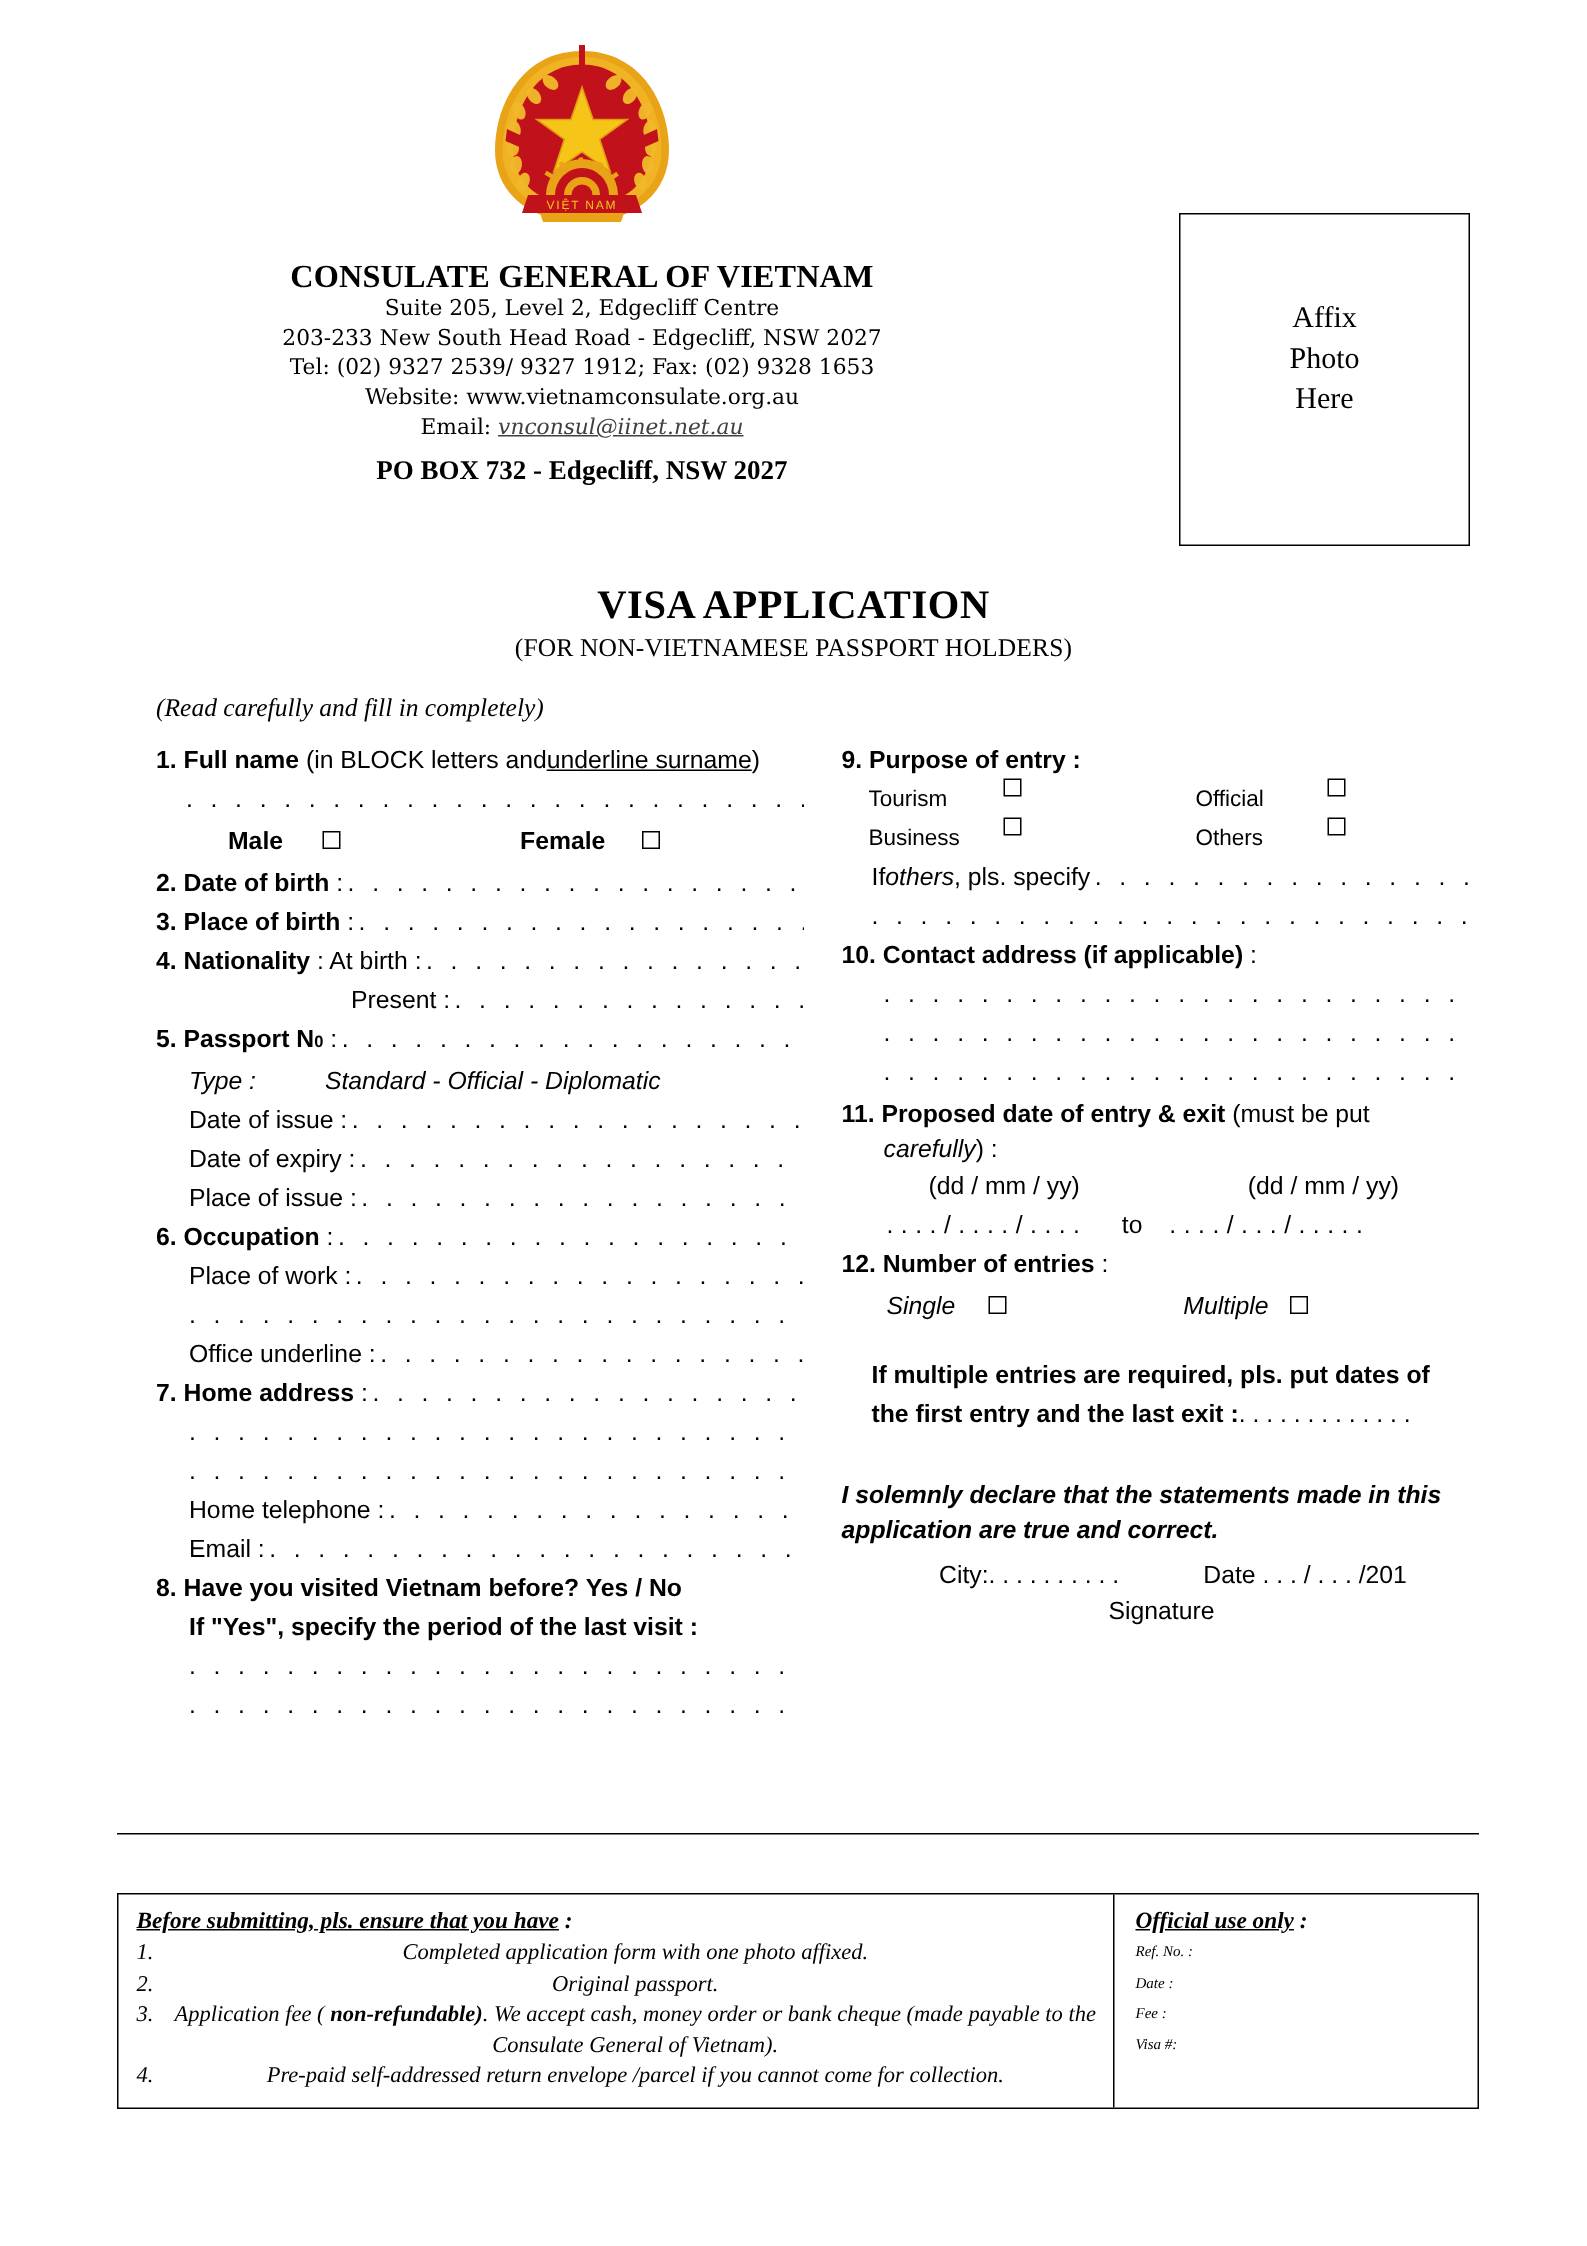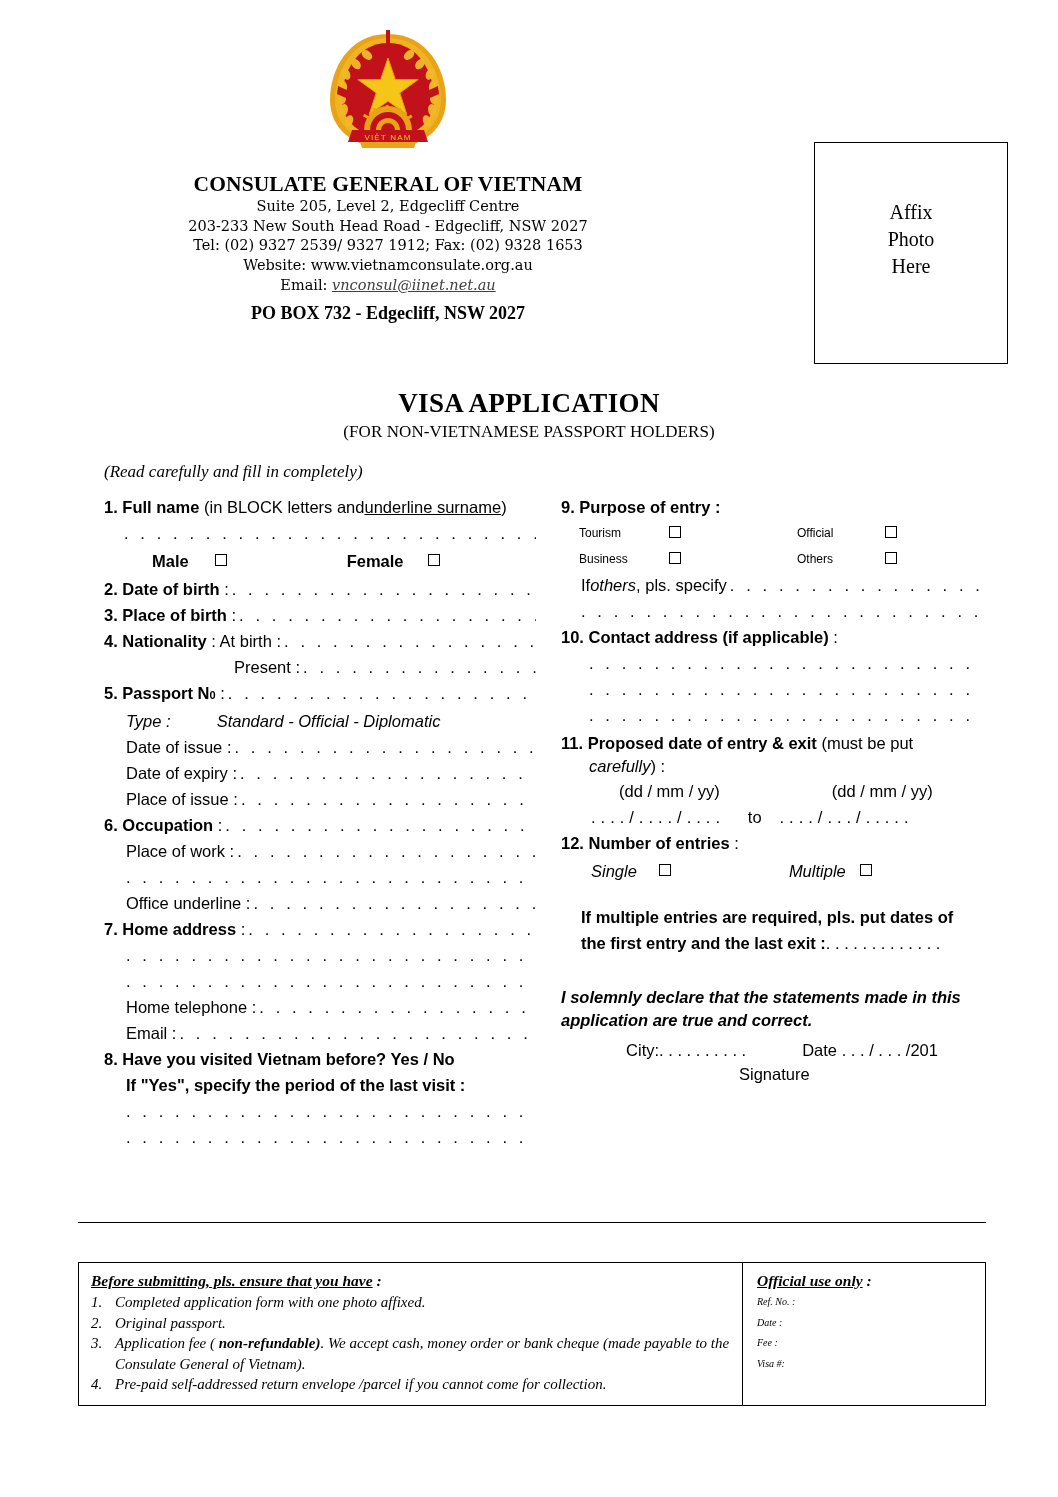--- a/index.html
+++ b/index.html
@@ -51,21 +51,21 @@
     font-family: "Liberation Serif", serif;
     font-weight: bold;
     font-size: 18px;
     margin-top: 7px;
     white-space: nowrap;
   }
 
   
   .photo-box {
     position: absolute;
-    left: 814px; top: 142px;
+    left: 786px; top: 142px;
     width: 194px; height: 222px;
     border: 1.6px solid #000;
     display: flex;
     align-items: flex-start;
     justify-content: center;
     padding-top: 56px;
   }
   .photo-text {
     font-family: "Liberation Serif", serif;
     font-size: 20px;
@@ -136,21 +136,21 @@
     position: relative;
     top: -1px;
   }
 
   .gender-row { padding-left: 48px; display: flex; align-items: center; font-size: 16.5px; line-height: 30px; }
   .gender-row .g-label { font-weight: bold; }
   .gap-male { width: 26px; display: inline-block; }
   .gap-mid { width: 120px; display: inline-block; }
   .gap-fem { width: 24px; display: inline-block; }
 
-  .opt-row { display: flex; align-items: center; font-size: 12px; line-height: 26px; padding-left: 18px; }
+  .opt-row { display: flex; align-items: flex-start; font-size: 15px; line-height: 26px; padding-left: 18px; }
   .opt-name { width: 90px; }
   .opt-box2 { width: 116px; }
   .opt-name2 { width: 88px; }
 
   .entries-row { display: flex; align-items: center; font-size: 16.5px; line-height: 30px; padding-left: 30px; }
   .entries-row .sp1 { width: 22px; display:inline-block; }
   .entries-row .sp2 { width: 118px; display:inline-block; }
   .entries-row .sp3 { width: 14px; display:inline-block; }
 
   .dd-row { display: flex; font-size: 16.5px; line-height: 26px; padding-left: 58px; }
@@ -199,21 +199,21 @@
   .bt-head u { text-decoration: underline; }
 
   .bt-list { margin: 0; padding: 0; list-style: none; }
   .bt-list li {
     font-style: italic;
     font-size: 15px;
     line-height: 20.5px;
     display: flex;
   }
   .bt-num { width: 24px; flex: none; }
-  .bt-txt { flex: 1; }
+  .bt-txt { flex: 1; text-align: center; }
   .bt-txt .bold { font-weight: bold; font-style: italic; }
 
   .bt-field {
     font-style: italic;
     font-size: 10px;
     line-height: 20.5px;
   }
 </style>
 </head>
 <body>

